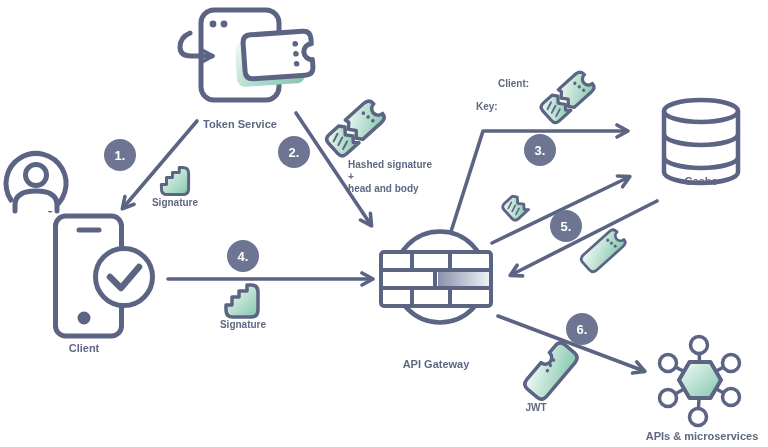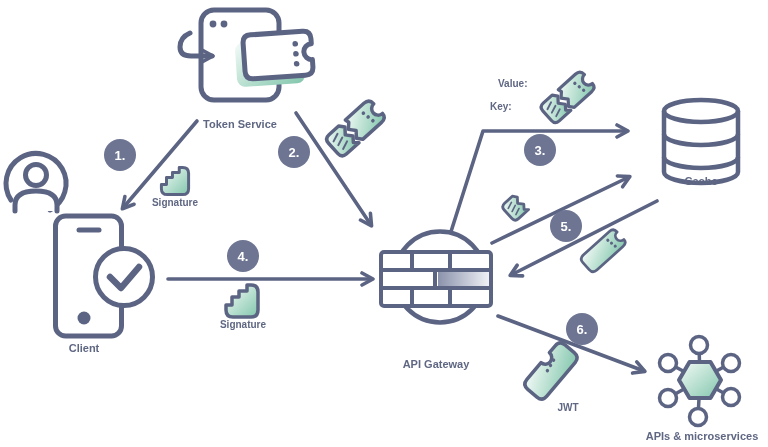--- a/index.html
+++ b/index.html
@@ -183,18 +183,23 @@
   <div class="badge" style="left:566px;top:226px">5.</div>
   <div class="badge" style="left:582px;top:329px">6.</div>
 
   <div class="lbl" style="left:240px;top:124px">Token Service</div>
   <div class="lbl" style="left:84px;top:348px">Client</div>
   <div class="lbl" style="left:436px;top:364px">API Gateway</div>
   <div class="lbl" style="left:701px;top:181px">Cache</div>
   <div class="lbl" style="left:702px;top:436px">APIs &amp; microservices</div>
 
   <div class="lbl sm" style="left:175px;top:203px">Signature</div>
-  <div class="lbl-left" style="left:498px;top:78px">Value:</div>
-  <div class="lbl-left" style="left:490px;top:101px">Key:</div>
+  <div class="lbl sm" style="left:390px;top:177px">
+    <div>Hashed signature</div>
+    <div>+</div>
+    <div>head and body</div>
+  </div>
+  <div class="lbl-left" style="left:498px;top:78px">Client:</div>
+  <div class="lbl-left" style="left:476px;top:101px">Key:</div>
   <div class="lbl sm" style="left:243px;top:325px">Signature</div>
-  <div class="lbl sm" style="left:568px;top:408px">JWT</div>
+  <div class="lbl sm" style="left:536px;top:408px">JWT</div>
 
 </div>
 
 </body></html>

